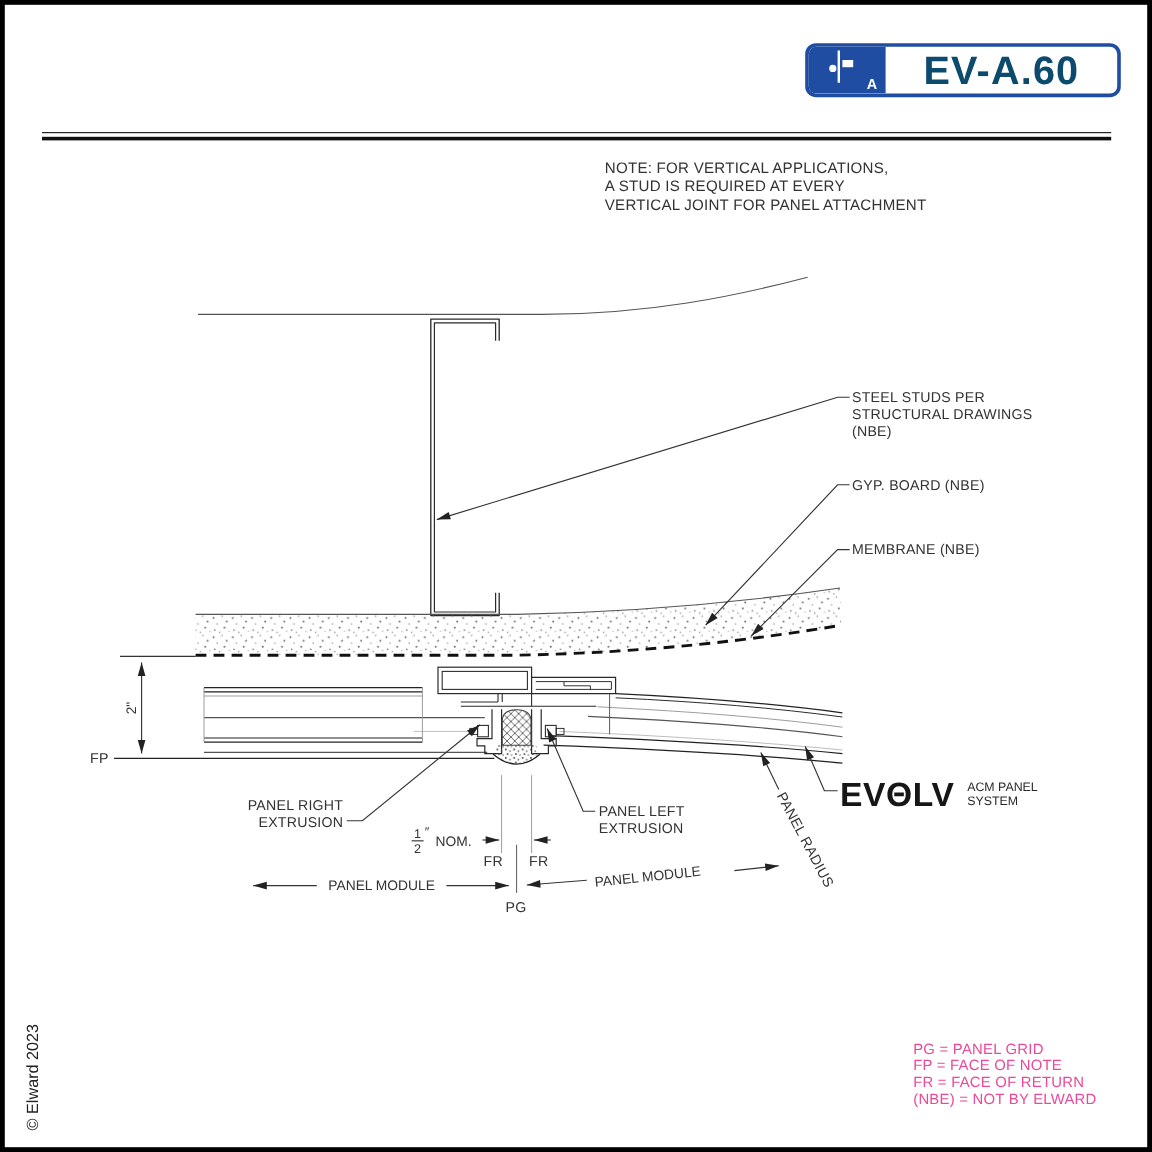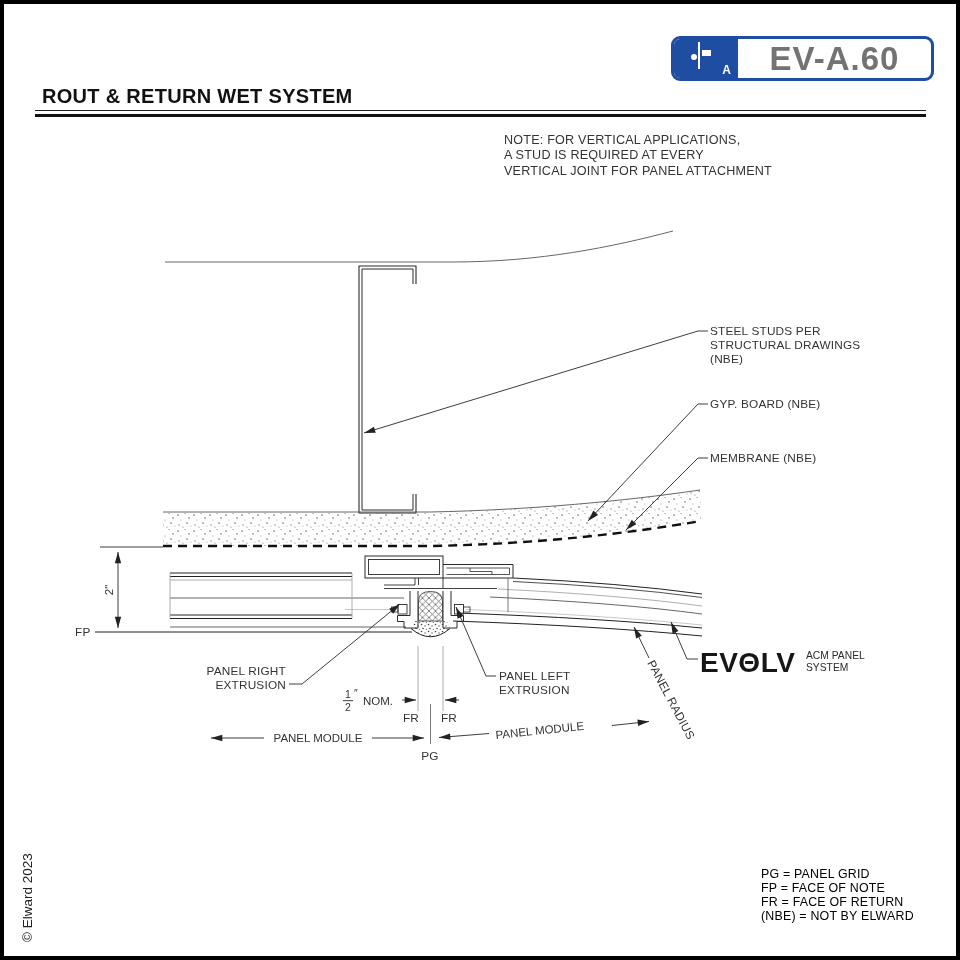--- a/index.html
+++ b/index.html
@@ -10,22 +10,22 @@
               color:#111;letter-spacing:.3px;}
   .rule1{position:absolute;left:35px;top:110px;width:891px;height:1.4px;background:#222;}
   .rule2{position:absolute;left:35px;top:114px;width:891px;height:2.8px;background:#111;}
   .note{position:absolute;left:504px;top:133px;font-size:12.6px;line-height:15.3px;
         color:#333;white-space:pre-line;letter-spacing:.2px;}
   .tblock{position:absolute;left:671px;top:36px;width:257px;height:39px;border:3px solid #1f4da1;
           border-radius:9px;display:flex;overflow:hidden;background:#fff;}
   .tblock-icon{width:64px;background:#1f4da1;position:relative;border-radius:4px 0 0 4px;}
   .tblock-letter{position:absolute;right:7px;bottom:1px;color:#fff;font-weight:bold;font-size:12px;}
   .tblock-code{flex:1;display:flex;align-items:center;justify-content:center;
-               font-size:33px;font-weight:600;color:#737373;letter-spacing:1px;}
-  .legend{position:absolute;left:761px;top:867px;font-size:12.4px;line-height:14px;color:#000000;
+               font-size:33px;font-weight:600;color:#0c4a6e;letter-spacing:1px;}
+  .legend{position:absolute;left:761px;top:867px;font-size:12.4px;line-height:14px;color:#ec4899;
           letter-spacing:.2px;}
   .copyright{position:absolute;left:20px;top:942px;width:132px;transform:rotate(-90deg);
              transform-origin:0 0;font-size:13.5px;color:#222;}
   .drawing{position:absolute;left:0;top:0;}
   svg text{font-family:"Liberation Sans","DejaVu Sans",sans-serif;}
   .t-cad{font-size:11.8px;fill:#333;letter-spacing:.2px;}
   .t-dim{font-size:11.5px;fill:#333;}
   .t-frac{font-size:10.5px;fill:#333;}
   .t-logo{font-size:28px;font-weight:bold;fill:#161616;letter-spacing:.5px;}
   .t-logosub{font-size:10.3px;fill:#2a2a2a;}
@@ -35,21 +35,20 @@
   .ln-xl{stroke:#bbb;fill:none;}
   .leader{stroke:#333;stroke-width:.95;fill:none;}
 </style>
 </head>
 <body>
 
 <div class="canvas">
 
   <div class="frame"></div>
 
-  <div class="page-title">ROUT &amp; RETURN WET SYSTEM</div>
   <div class="rule1"></div>
   <div class="rule2"></div>
 
   <div class="tblock">
     <div class="tblock-icon">
       <svg width="64" height="33" viewBox="0 0 64 33">
         <line x1="25" y1="3" x2="25" y2="30" stroke="#fff" stroke-width="2"></line>
         <rect x="28" y="11" width="9" height="6" fill="#fff"></rect>
         <circle cx="20" cy="18" r="3" fill="#fff"></circle>
       </svg>

